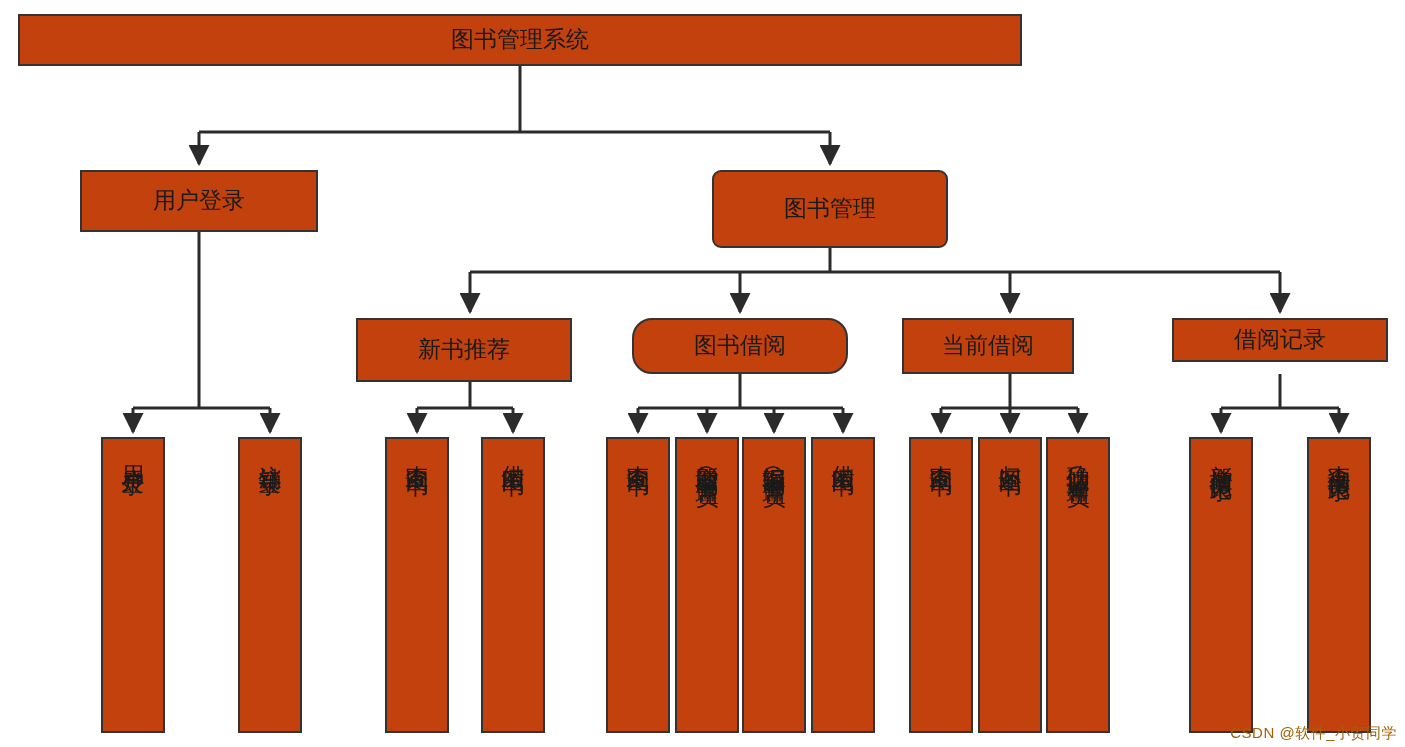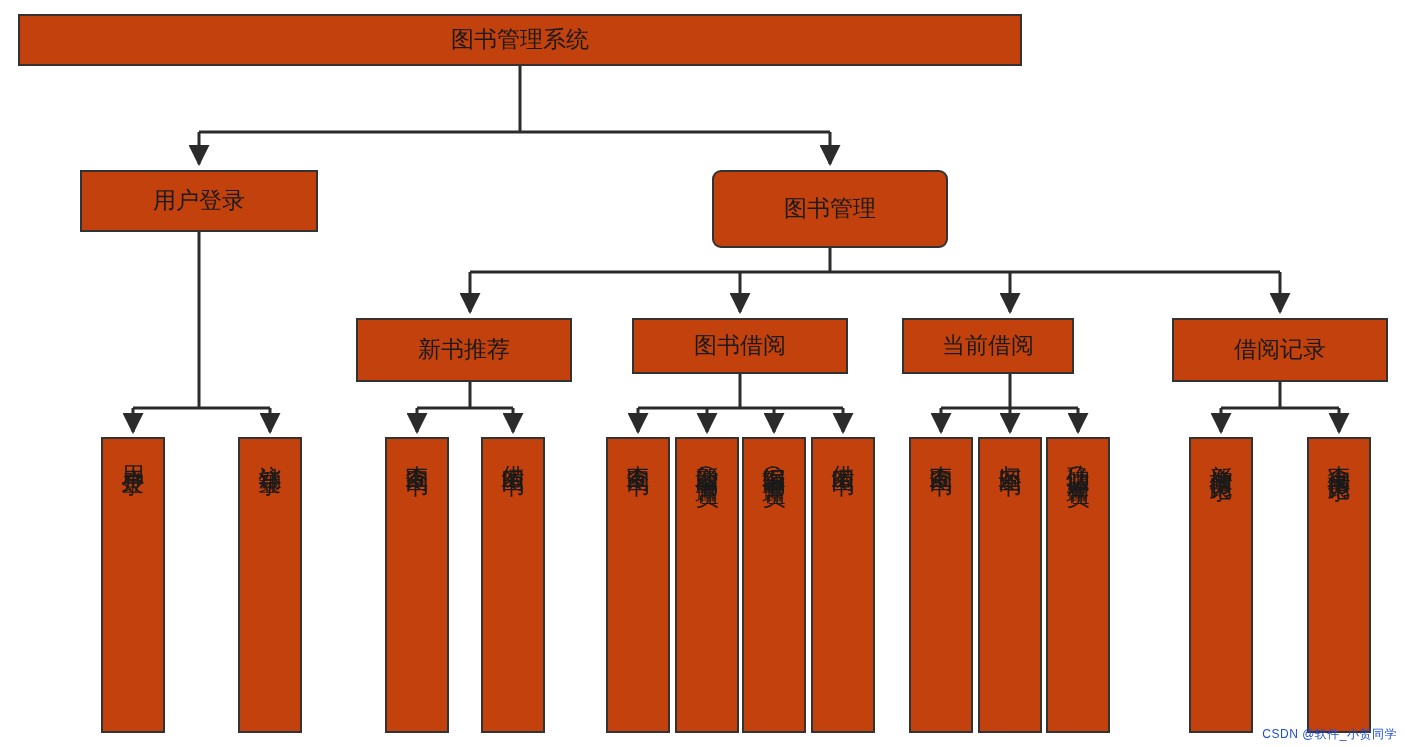--- a/index.html
+++ b/index.html
@@ -56,22 +56,22 @@
     text-orientation: upright;
     font-size: 23px;
     letter-spacing: 3px;
     line-height: 1;
     white-space: nowrap;
   }
   .watermark {
     position: absolute;
     right: 8px;
     bottom: 4px;
-    font-size: 12px;
-    color: #1d4ed8;
+    font-size: 15px;
+    color: #a16207;
     letter-spacing: 0.5px;
     white-space: nowrap;
     pointer-events: none;
   }
 </style>
 </head>
 <body>
 
 <div id="diagram-root">
 
@@ -144,27 +144,27 @@
   <div class="node-box horiz" style="left:80px; top:170px; width:238px; height:62px;">
     <span class="node-label">用户登录</span>
   </div>
   <div class="node-box horiz" style="left:712px; top:170px; width:236px; height:78px;border-radius:9px;">
     <span class="node-label">图书管理</span>
   </div>
 
   <div class="node-box horiz" style="left:348px; top:318px; width:216px; height:64px;margin-left:8px;">
     <span class="node-label">新书推荐</span>
   </div>
-  <div class="node-box horiz" style="left:632px; top:318px; width:216px; height:56px;">
+  <div class="node-box horiz" style="left:632px; top:318px; width:216px; height:56px;border-radius:20px;">
     <span class="node-label">图书借阅</span>
   </div>
   <div class="node-box horiz" style="left:902px; top:318px; width:172px; height:56px;">
     <span class="node-label">当前借阅</span>
   </div>
-  <div class="node-box horiz" style="left:1172px; top:318px; width:216px; height:64px;">
+  <div class="node-box horiz" style="left:1172px; top:318px; width:216px; height:44px;">
     <span class="node-label">借阅记录</span>
   </div>
 
   <div class="node-box vert" style="left:101px; top:437px; width:64px; height:296px;">
     <span class="node-label">用户登录</span>
   </div>
   <div class="node-box vert" style="left:238px; top:437px; width:64px; height:296px;">
     <span class="node-label">注销登录</span>
   </div>
 

